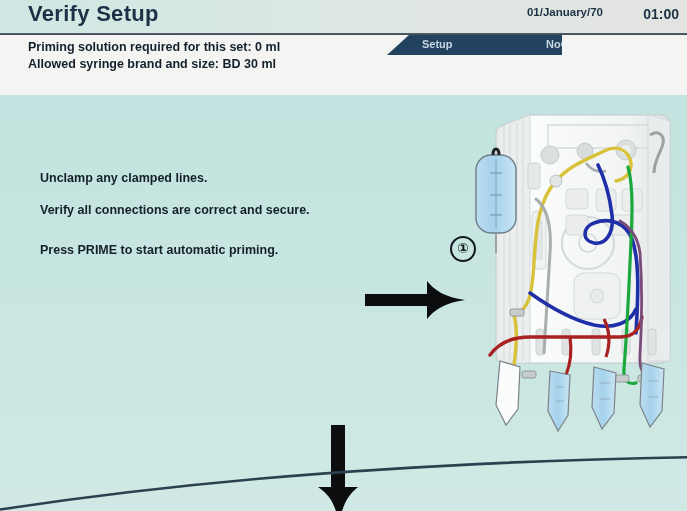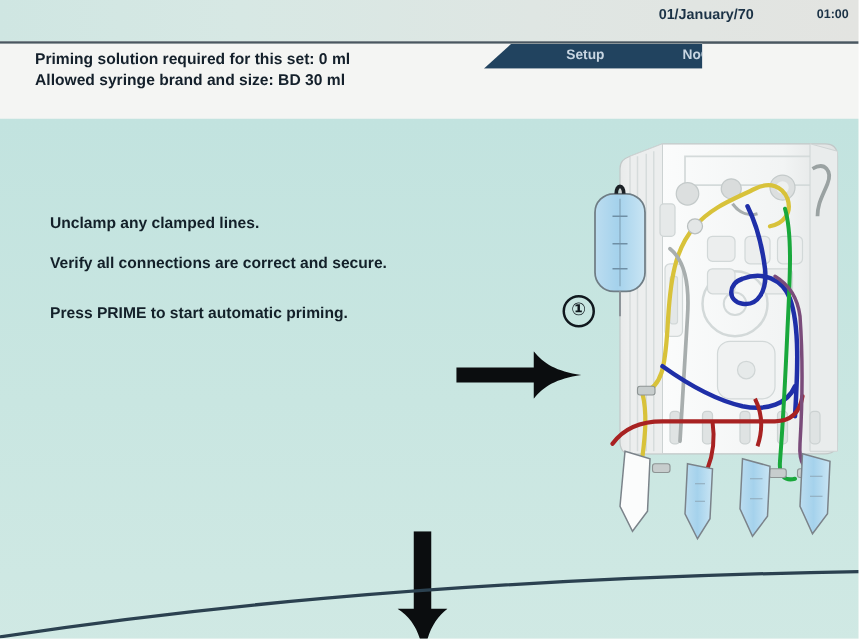--- a/index.html
+++ b/index.html
@@ -6,36 +6,36 @@
   body{width:687px;height:511px;overflow:hidden;
        font-family:"Liberation Sans","DejaVu Sans",sans-serif;}
   #screen{position:relative;width:687px;height:511px;overflow:hidden;background:#f4f5f3;}
 
   
   #header{position:absolute;left:0;top:0;width:687px;height:33px;
           background:linear-gradient(90deg,#cfe6e2 0%,#d7e8e4 28%,#dfe6e3 62%,#e3e4e1 100%);}
   #page-title{position:absolute;left:28px;top:1px;font-size:22px;font-weight:bold;
               color:#1b3246;letter-spacing:.3px;}
   #hdr-date{position:absolute;right:84px;top:6px;font-size:11.5px;font-weight:bold;color:#1b3246;padding-left:47px;}
-  #hdr-time{position:absolute;right:8px;top:6px;font-size:10px;font-weight:bold;color:#1b3246;}
+  #hdr-time{position:absolute;right:8px;top:6px;font-size:14px;font-weight:bold;color:#1b3246;}
   #hdr-rule{position:absolute;left:0;top:33px;width:687px;height:2px;
             background:linear-gradient(180deg,#56636b 0%,#3d4b55 100%);}
 
   
   #infoband{position:absolute;left:0;top:35px;width:562px;height:60px;background:#f4f5f3;}
   .info-line{position:absolute;left:28px;font-size:12.5px;font-weight:bold;color:#14202b;}
   #info-0{top:5px;}
   #info-1{top:22px;}
 
   
   #statusbar{position:absolute;right:0;top:0;width:175px;height:20px;
              background:#21435f;
              clip-path:polygon(22px 0,175px 0,175px 20px,0 20px);}
   .status-item{position:absolute;top:3px;font-size:11px;color:#c8d6e2;font-weight:bold;}
-  #status-0{left:66px;text-align:center;}
+  #status-0{left:35px;text-align:center;}
   #status-1{left:132px;padding-left:27px;}
 
   
   #main{position:absolute;left:0;top:95px;width:687px;height:503px;
         background:linear-gradient(180deg,#c2e3df 0%,#c9e6e1 45%,#d3eae5 100%);}
 
   
   .instr{position:absolute;left:40px;font-size:12.5px;font-weight:bold;color:#132029;}
   #instr-0{top:76px;}
   #instr-1{top:108px;text-align:right;}
@@ -56,20 +56,21 @@
 
   
   #curve{position:absolute;left:0;top:340px;width:687px;height:76px;}
 </style>
 </head>
 <body>
 
 <div id="screen">
 
   <div id="header">
+    <div id="page-title">Verify Setup</div>
     <div id="hdr-date">01/January/70</div>
     <div id="hdr-time">01:00</div>
   </div>
   <div id="hdr-rule"></div>
 
   <div id="infoband">
     <div class="info-line" id="info-0">Priming solution required for this set: 0 ml</div>
     <div class="info-line" id="info-1">Allowed syringe brand and size: BD 30 ml</div>
 
     <div id="statusbar">

